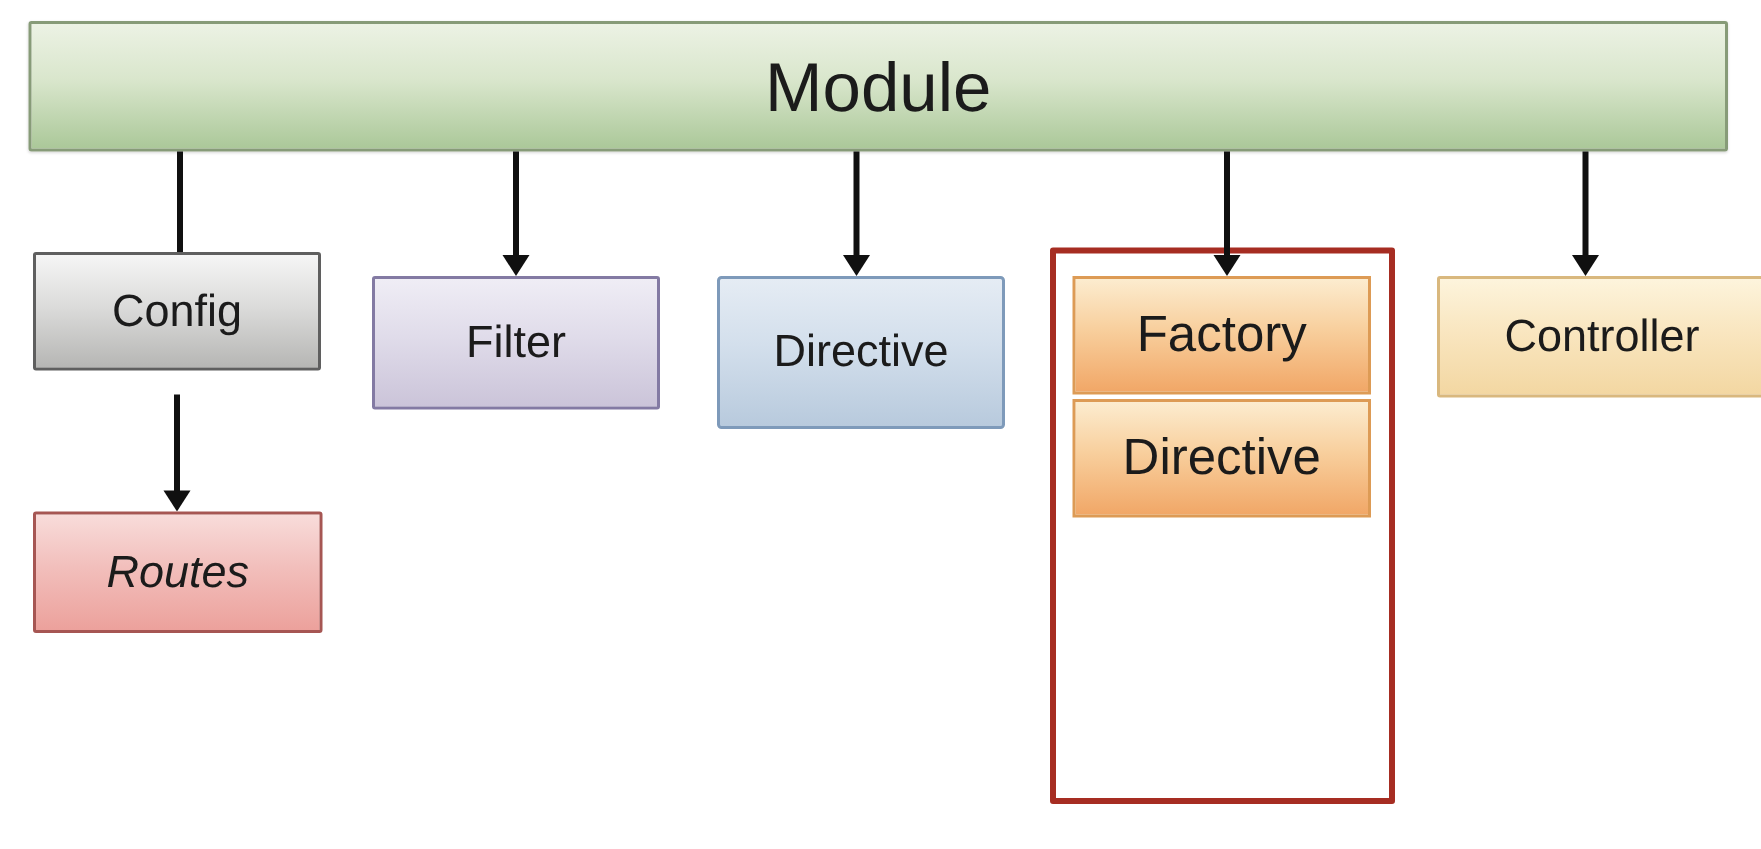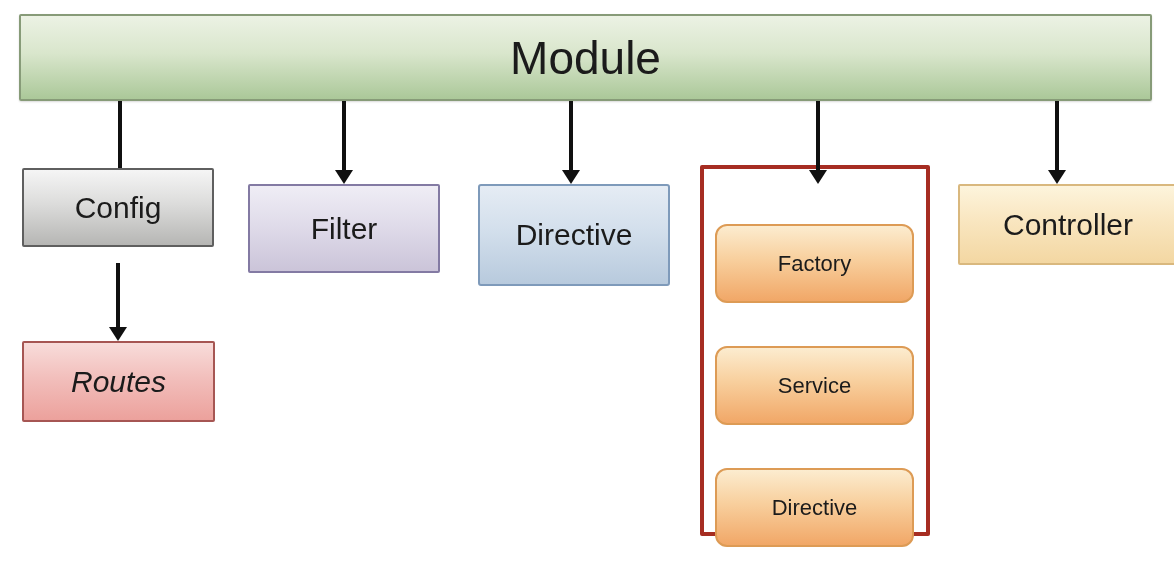--- a/index.html
+++ b/index.html
@@ -87,25 +87,24 @@
     flex-direction: column;
     gap: 3px;
   }
   .group-stack .node-orange {
     position: relative;
     height: 79px;
     display: flex;
     align-items: center;
     justify-content: center;
     color: #1b1b1b;
-    font-size: 22px;
+    font-size: 34px;
     background: linear-gradient(to bottom, #fceccf 0%, #f8cf9d 45%, #f1a767 100%);
     border: 2px solid #dd9b55;
-    border-radius: 12px;
-    margin-top: 40px;
+    border-radius: 0;
   }
 
   
   .arrow {
     position: absolute;
     width: 18px;
   }
   .arrow .stem {
     position: absolute;
     left: 50%;
@@ -162,21 +161,20 @@
   </div>
 
   <div class="node node-config">Config</div>
   <div class="node node-filter">Filter</div>
   <div class="node node-directive">Directive</div>
   <div class="node node-controller">Controller</div>
 
   <div class="group-outline"></div>
   <div class="group-stack">
     <div class="node-orange">Factory</div>
-    <div class="node-orange">Service</div>
     <div class="node-orange">Directive</div>
   </div>
 
   <div class="arrow arrow-config-routes">
     <div class="stem"></div>
     <div class="head"></div>
   </div>
   <div class="node node-routes">Routes</div>
 
 </div>

